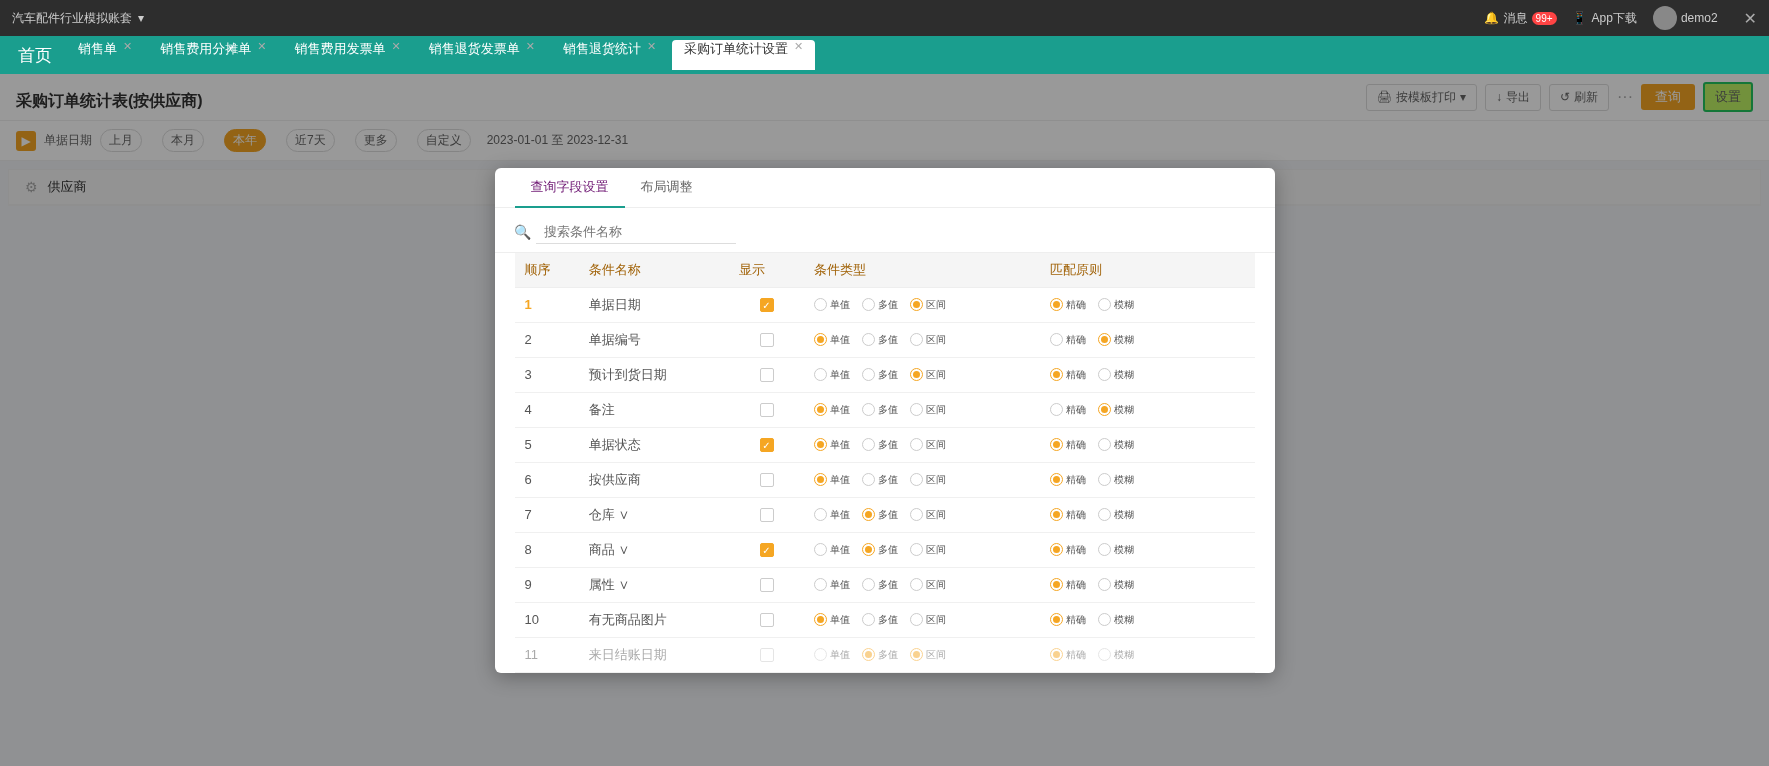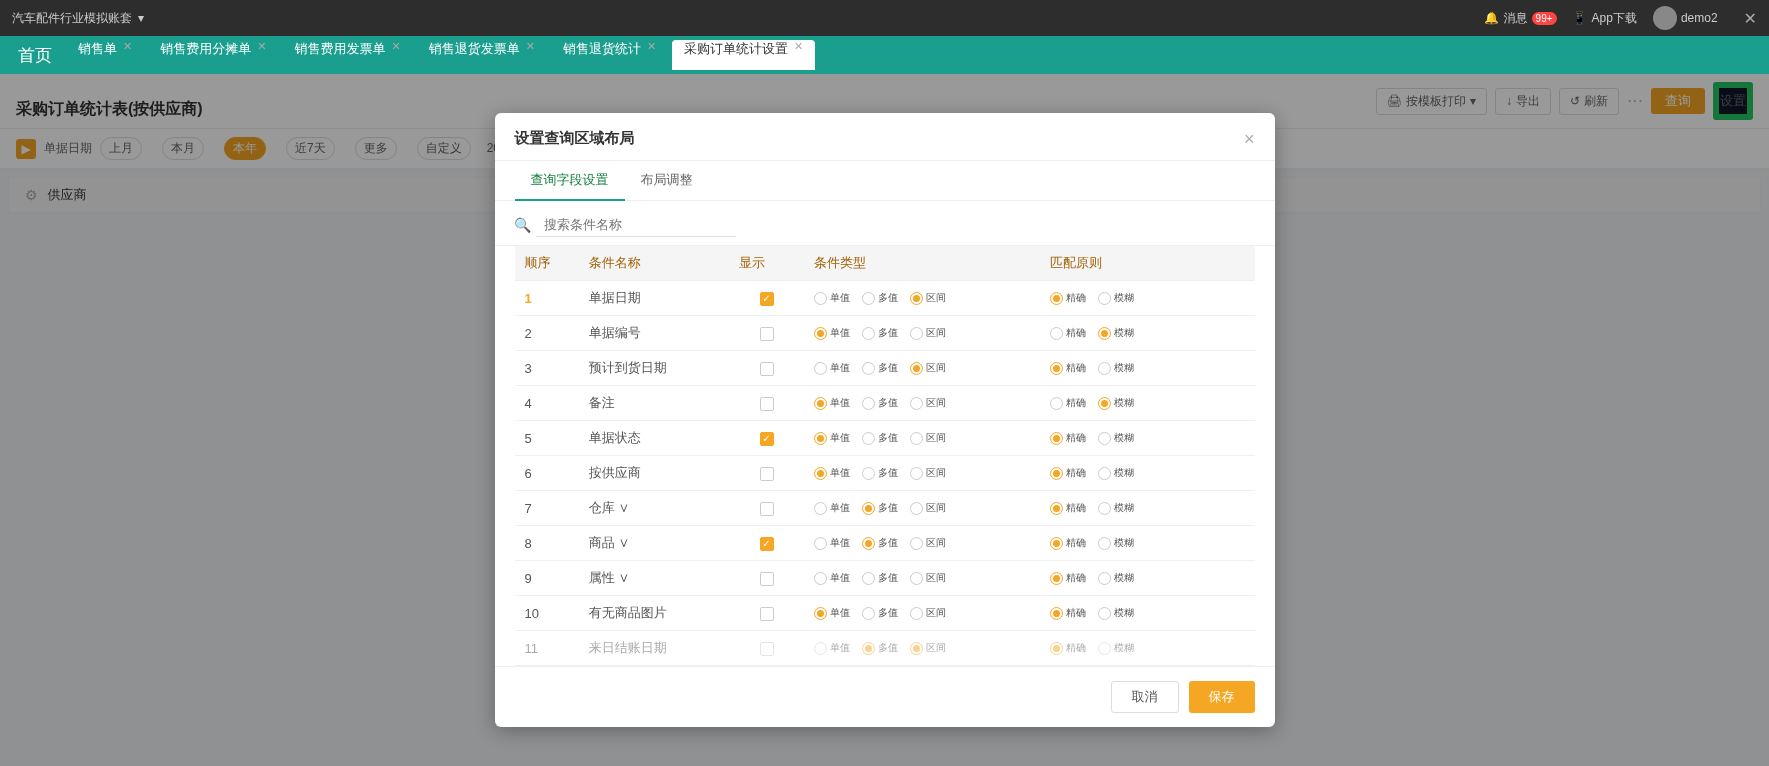--- a/index.html
+++ b/index.html
@@ -63,21 +63,21 @@
       display: flex;
       align-items: flex-end;
       justify-content: space-between;
     }
     .page-title { font-size: 16px; font-weight: bold; color: #333; }
     .page-actions { display: flex; gap: 8px; align-items: center; }
     .btn-print { border: 1px solid #ddd; background: white; padding: 4px 10px; border-radius: 3px; cursor: pointer; font-size: 12px; color: #666; display: flex; align-items: center; gap: 4px; }
     .btn-export { border: 1px solid #ddd; background: white; padding: 4px 10px; border-radius: 3px; cursor: pointer; font-size: 12px; color: #666; display: flex; align-items: center; gap: 4px; }
     .btn-refresh { border: 1px solid #ddd; background: white; padding: 4px 10px; border-radius: 3px; cursor: pointer; font-size: 12px; color: #666; display: flex; align-items: center; gap: 4px; }
     .btn-query { background: #f5a623; color: white; border: none; padding: 4px 14px; border-radius: 3px; cursor: pointer; font-size: 13px; }
-    .btn-set { border: 6px solid #22c55e; background: #0f172a; padding: 4px 1px; border-radius: 3px; cursor: pointer; font-size: 13px; color: #666; }
+    .btn-set { border: 2px solid #22c55e; background: #bef264; padding: 4px 10px; border-radius: 3px; cursor: pointer; font-size: 13px; color: #666; }
 
     
     .filter-bar {
       background: white;
       padding: 8px 16px;
       display: flex;
       align-items: center;
       gap: 8px;
       border-bottom: 1px solid #eee;
     }
@@ -142,21 +142,21 @@
       border-bottom: 1px solid #eee;
     }
     .modal-tab {
       padding: 10px 16px;
       font-size: 13px;
       color: #666;
       cursor: pointer;
       border-bottom: 2px solid transparent;
       margin-bottom: -1px;
     }
-    .modal-tab.active { color: #15803d; border-bottom-color: #1a9e8e; }
+    .modal-tab.active { color: #701a75; border-bottom-color: #1a9e8e; }
 
     
     .modal-search {
       padding: 12px 20px 8px;
       display: flex;
       align-items: center;
       border-bottom: 1px solid #eee;
     }
     .modal-search input {
       border: none;
@@ -357,24 +357,20 @@
     <div class="table-header-row">
       <span class="gear-icon">⚙</span>
       <span style="flex:1; font-size:13px; color:#333;">供应商</span>
       <span style="flex:1; font-size:13px; color:#333;">供应商</span>
     </div>
   </div>
 
   <div class="modal-overlay">
     <div class="modal">
 
-      <div class="modal-header">
-        <span class="modal-title">设置查询区域布局</span>
-        <span class="modal-close">×</span>
-      </div>
 
       <div class="modal-tabs">
         <div class="modal-tab active">查询字段设置</div>
         <div class="modal-tab">布局调整</div>
       </div>
 
       <div class="modal-search">
         <span class="search-icon-modal">🔍</span>
         <input type="text" placeholder="搜索条件名称" style="">
       </div>
@@ -751,21 +747,17 @@
                       <span class="radio-dot"></span>
                       <span>模糊</span>
                     </span>
                   </div>
                 </td>
               </tr>
             </tbody>
         </table>
       </div>
 
-      <div class="modal-footer">
-        <button class="btn-cancel">取消</button>
-        <button class="btn-save">保存</button>
-      </div>
 
     </div>
   </div>
 
 </div>
 
 </body></html>

